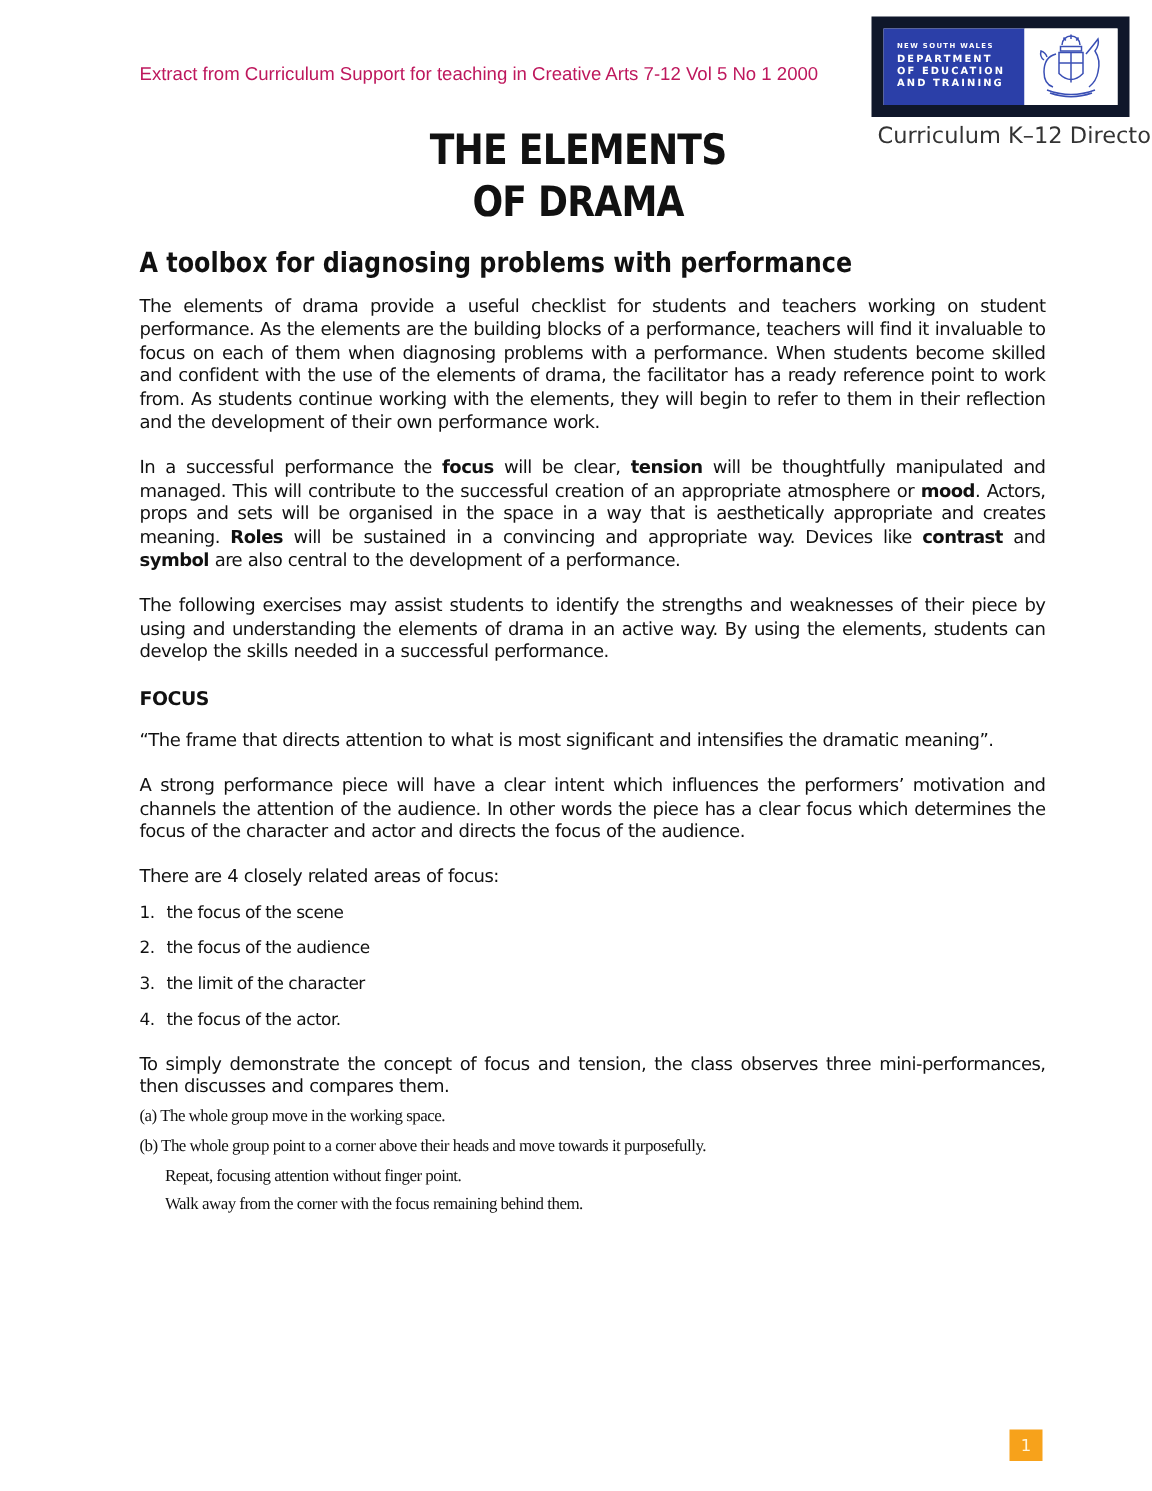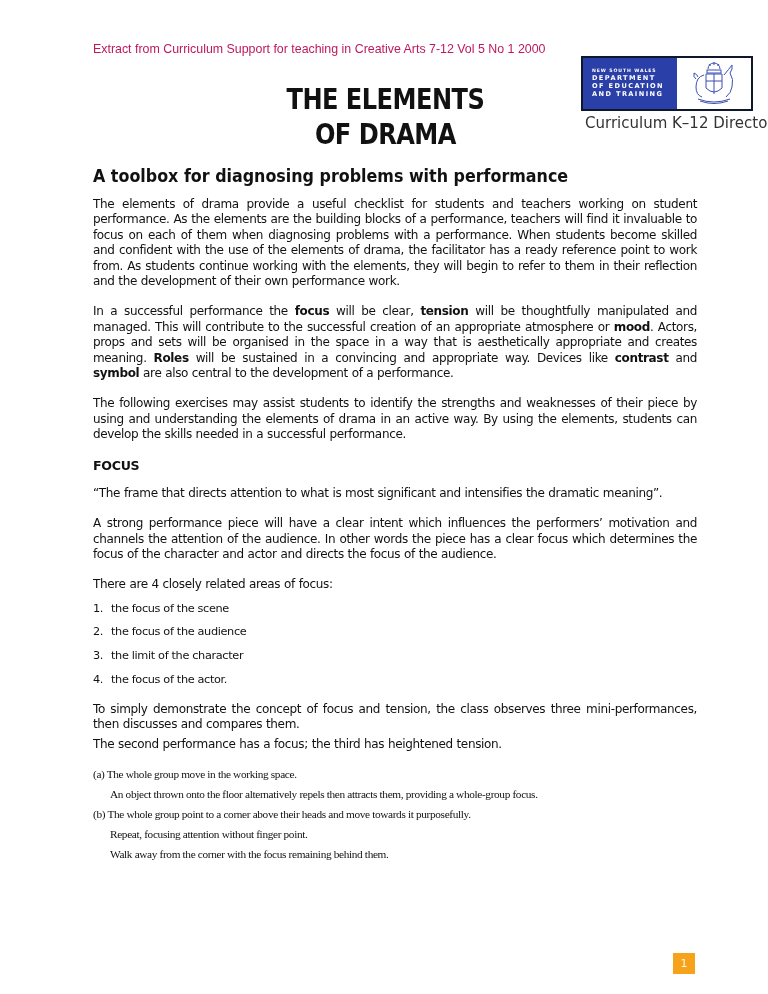--- a/index.html
+++ b/index.html
@@ -6,21 +6,21 @@
     html, body { width: 768px; height: 994px; background: #ffffff; overflow: hidden; }
     body { position: relative; font-family: "DejaVu Sans", sans-serif; color: #111; }
 
     .extract-line {
       position: absolute; left: 93px; top: 42px;
       font-family: "Liberation Sans", sans-serif; font-size: 12.4px; color: #be185d;
       white-space: nowrap;
     }
 
     .logo { position: absolute; left: 581px; top: 11px; width: 172px; }
-    .logo-box { display: flex; height: 55px; border: 2px solid #0f172a; margin-top: 45px; }
+    .logo-box { display: flex; height: 67px; border: 8px solid #0f172a; }
     .logo-blue {
       width: 94px; background: #2b3fa8; color: #fff;
       display: flex; flex-direction: column; justify-content: center; padding-left: 9px;
       font-family: "DejaVu Sans", sans-serif; font-weight: bold; line-height: 1.25;
     }
     .logo-blue .small { font-size: 4.6px; letter-spacing: 0.9px; }
     .logo-blue .big { font-size: 6.6px; letter-spacing: 1.4px; }
     .logo-crest { flex: 1; background: #fff; display: flex; align-items: center; justify-content: center; }
     .logo-caption {
       margin-top: 3px; font-family: "DejaVu Sans", sans-serif; font-size: 15px;
@@ -145,25 +145,23 @@
     </div>
     <div class="list-item" style="margin-bottom:15px">
       <span class="num">4.</span>
       <span>the focus of the actor.</span>
     </div>
   </div>
 
   <p class="body" style="margin-bottom:4px">To simply demonstrate the concept of focus and tension, the class observes three mini-performances, then discusses and compares them.</p>
 
 
-  <p class="body gap-l">The second performance has a focus; the third has heightened tension.</p>
 
 
   <div class="activity-list">
     <div class="list-line">(a) The whole group move in the working space.</div>
-    <div class="list-line indent">An object thrown onto the floor alternatively repels then attracts them, providing a whole-group focus.</div>
     <div class="list-line">(b) The whole group point to a corner above their heads and move towards it purposefully.</div>
     <div class="list-line indent">Repeat, focusing attention without finger point.</div>
     <div class="list-line indent">Walk away from the corner with the focus remaining behind them.</div>
   </div>
 </div>
 
 <div class="page-number">1</div>
 
 </body></html>

